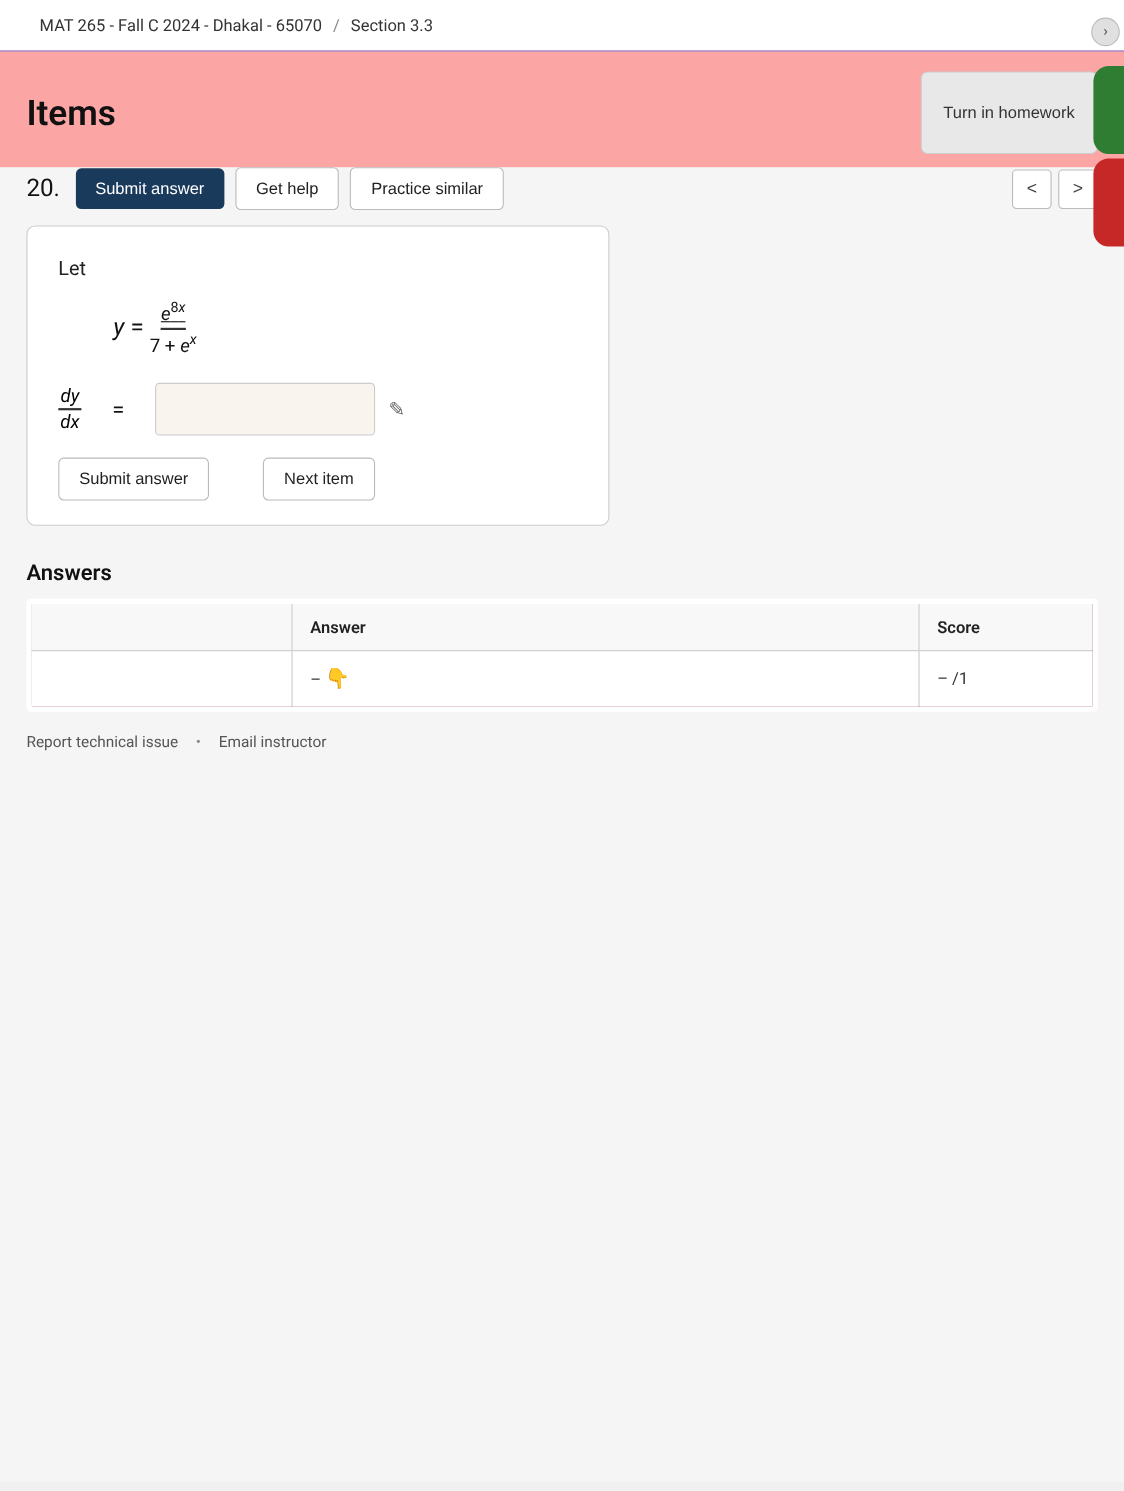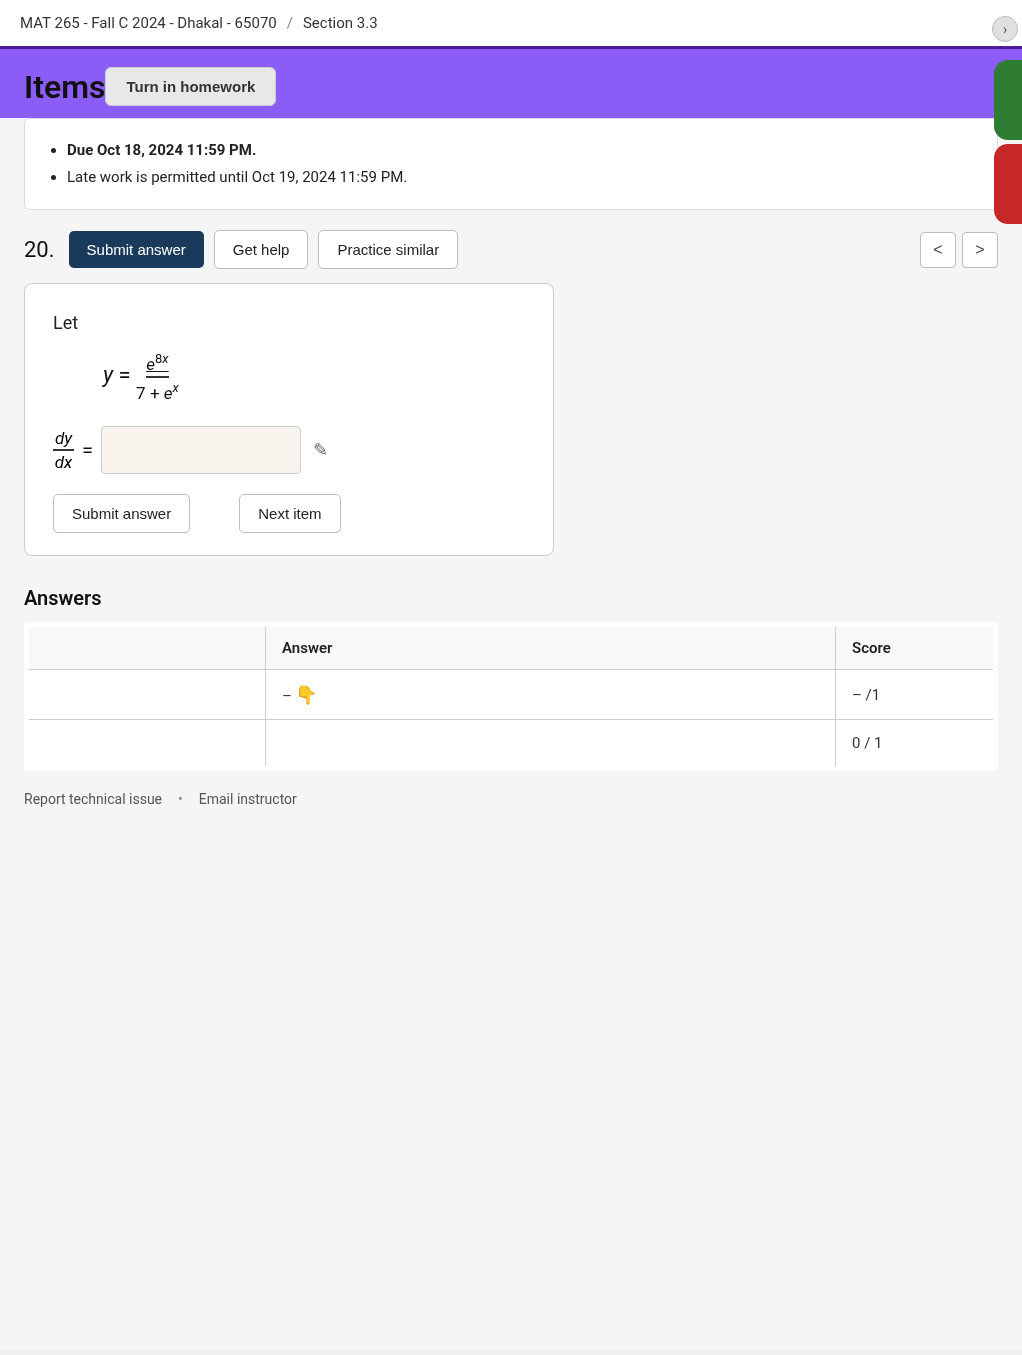--- a/index.html
+++ b/index.html
@@ -7,61 +7,61 @@
       font-family: -apple-system, BlinkMacSystemFont, 'Segoe UI', Roboto, sans-serif;
       background: #f0f0f0;
       width: 1022px;
       min-height: 1355px;
       position: relative;
       overflow-x: hidden;
     }
 
     .breadcrumb-bar {
       background: #fff;
-      padding: 14px 20px;
+      padding: 14px 36px;
       font-size: 15px;
       color: #333;
       display: flex;
       align-items: flex-start;
       gap: 6px;
-      border-bottom: 3px solid #4c1d95;
+      border-bottom: 1px solid #4c1d95;
     }
     .breadcrumb-separator {
       color: #888;
       margin: 0 4px;
     }
 
     .page-container {
       background: #f5f5f5;
       padding: 0 0 40px 0;
       min-height: 1300px;
     }
 
     .header-row {
       display: flex;
       align-items: center;
+      justify-content: space-between;
       padding: 18px 24px 12px 24px;
-      background: #8b5cf6;
+      background: #fca5a5;
     }
 
     .page-title {
       font-size: 32px;
       font-weight: 600;
       color: #111;
     }
 
     .turn-in-btn {
       background: #e8e8e8;
       border: 1px solid #ccc;
       border-radius: 6px;
-      padding: 10px 20px;
+      padding: 28px 20px;
       font-size: 15px;
       color: #333;
       cursor: pointer;
-      font-weight: bold;
     }
 
     .info-box {
       background: #fff;
       border: 1px solid #ddd;
       border-radius: 6px;
       margin: 0 24px 20px 24px;
       padding: 18px 22px;
       font-size: 15px;
       line-height: 1.8;
@@ -187,21 +187,21 @@
     }
 
     .math-exponent {
       vertical-align: super;
       font-size: 13px;
     }
 
     .dy-dx-row {
       display: flex;
       align-items: center;
-      gap: 8px;
+      gap: 28px;
       margin-bottom: 20px;
     }
 
     .dy-dx-fraction {
       display: inline-flex;
       flex-direction: column;
       align-items: center;
       font-size: 17px;
     }
 
@@ -394,30 +394,20 @@
   <div class="nav-arrow-right">›</div>
 </div>
 
 <div class="page-container">
 
   <div class="header-row">
     <h1 class="page-title">Items</h1>
     <button class="turn-in-btn">Turn in homework</button>
   </div>
 
-  <div class="info-box">
-    <ul>
-      <li>
-        <strong>Due Oct 18, 2024 11:59 PM.</strong>
-      </li>
-      <li>
-        <span>Late work is permitted until Oct 19, 2024 11:59 PM.</span>
-      </li>
-    </ul>
-  </div>
 
   <div class="question-section">
 
     <div class="question-header">
       <span class="question-number">20.</span>
       <button class="btn-submit-answer">Submit answer</button>
       <button class="btn-get-help">Get help</button>
       <button class="btn-practice-similar">Practice similar</button>
       <div class="nav-arrows">
         <button class="btn-arrow">&lt;</button>
@@ -474,25 +464,20 @@
       </thead>
       <tbody>
         <tr>
           <td></td>
           <td>
             <span>–</span>
             <span class="thumb-icon">👇</span>
           </td>
           <td class="score-col">– /1</td>
         </tr>
-        <tr>
-          <td></td>
-          <td></td>
-          <td class="score-col">0 / 1</td>
-        </tr>
       </tbody>
     </table>
   </div>
 
   <div class="footer-links">
     <a href="#">Report technical issue</a>
     <span class="footer-dot">•</span>
     <a href="#">Email instructor</a>
   </div>
 

